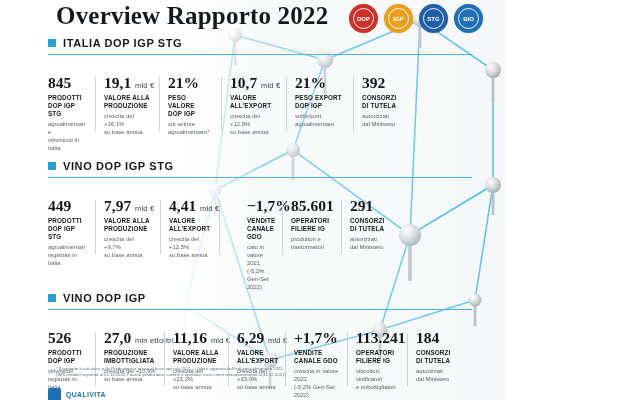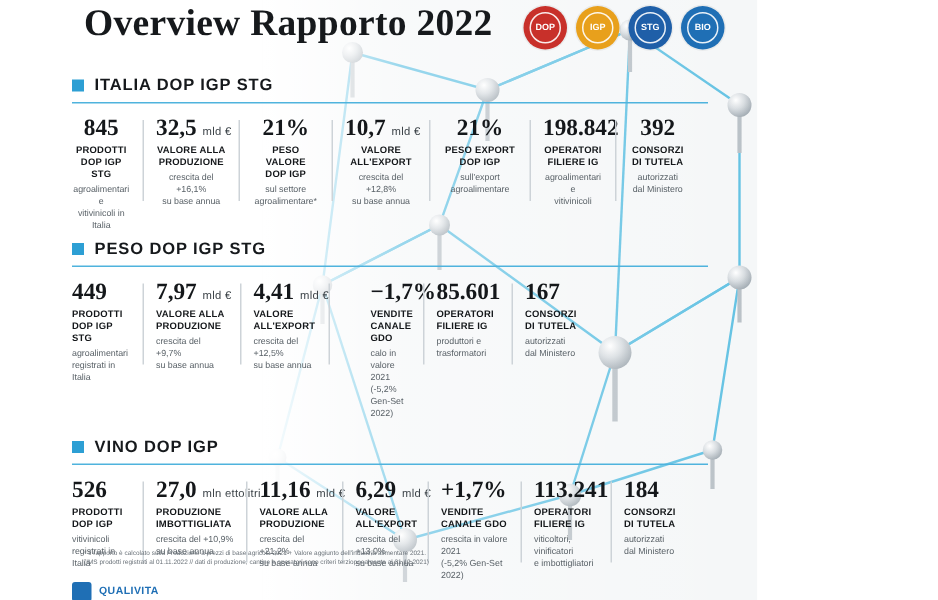--- a/index.html
+++ b/index.html
@@ -66,21 +66,21 @@
     font-weight: bold;
     color: #fff;
   }
   .seal-dop { background: #c8302a; }
   .seal-igp { background: #e8a01c; }
   .seal-stg { background: #1f5fa8; }
   .seal-bio { background: #1f6fb5; }
 
   
   .section { position: absolute; left: 48px; z-index: 5; }
-  .sec1 { top: 51px; text-align: center; }
+  .sec1 { top: 37px; }
   .sec2 { top: 160px; }
   .sec3 { top: 292px; }
 
   .sec-head {
     display: flex;
     align-items: center;
     gap: 7px;
   }
   .sec-bullet {
     width: 8px; height: 8px;
@@ -98,21 +98,21 @@
     background: #4fb3dd;
     margin-top: 5px;
     margin-left: 0;
   }
   .rule-w1 { width: 424px; }
   .rule-w2 { width: 424px; }
   .rule-w3 { width: 424px; }
 
   .stats {
     display: flex;
-    margin-top: 9px;
+    margin-top: 20px;
     align-items: flex-start;
   }
   .stat {
     position: relative;
     padding-right: 8px;
   }
   .stat + .stat { padding-left: 9px; }
   .stat + .stat::before {
     content: "";
     position: absolute;
@@ -327,21 +327,21 @@
     <div class="sec-rule rule-w1"></div>
     <div class="stats">
       <div class="stat s0">
         <div class="stat-value">845</div>
         <div class="stat-label">PRODOTTI
 DOP IGP STG</div>
         <div class="stat-note">agroalimentari e
 vitivinicoli in Italia</div>
       </div>
       <div class="stat s1">
-        <div class="stat-value"><span>32,5</span> <span class="unit">mld €</span></div>
+        <div class="stat-value"><span>19,1</span> <span class="unit">mld €</span></div>
         <div class="stat-label">VALORE ALLA
 PRODUZIONE</div>
         <div class="stat-note">crescita del +16,1%
 su base annua</div>
       </div>
       <div class="stat s2">
         <div class="stat-value">21%</div>
         <div class="stat-label">PESO VALORE
 DOP IGP</div>
         <div class="stat-note">sul settore
@@ -354,41 +354,34 @@
         <div class="stat-note">crescita del +12,8%
 su base annua</div>
       </div>
       <div class="stat s4">
         <div class="stat-value">21%</div>
         <div class="stat-label">PESO EXPORT
 DOP IGP</div>
         <div class="stat-note">sull'export
 agroalimentare</div>
       </div>
-      <div class="stat s5">
-        <div class="stat-value">198.842</div>
-        <div class="stat-label">OPERATORI
-FILIERE IG</div>
-        <div class="stat-note">agroalimentari e
-vitivinicoli</div>
-      </div>
       <div class="stat s6">
         <div class="stat-value">392</div>
         <div class="stat-label">CONSORZI
 DI TUTELA</div>
         <div class="stat-note">autorizzati
 dal Ministero</div>
       </div>
     </div>
   </div>
 
   <div class="section sec2">
     <div class="sec-head">
       <span class="sec-bullet"></span>
-      <span class="sec-title">PESO DOP IGP STG</span>
+      <span class="sec-title">VINO DOP IGP STG</span>
     </div>
     <div class="sec-rule rule-w2"></div>
     <div class="stats">
       <div class="stat s0">
         <div class="stat-value">449</div>
         <div class="stat-label">PRODOTTI
 DOP IGP STG</div>
         <div class="stat-note">agroalimentari
 registrati in Italia</div>
       </div>
@@ -414,21 +407,21 @@
 (-5,2% Gen-Set 2022)</div>
       </div>
       <div class="stat s5">
         <div class="stat-value">85.601</div>
         <div class="stat-label">OPERATORI
 FILIERE IG</div>
         <div class="stat-note">produttori e
 trasformatori</div>
       </div>
       <div class="stat s6">
-        <div class="stat-value">167</div>
+        <div class="stat-value">291</div>
         <div class="stat-label">CONSORZI
 DI TUTELA</div>
         <div class="stat-note">autorizzati
 dal Ministero</div>
       </div>
     </div>
   </div>
 
   <div class="section sec3">
     <div class="sec-head">

